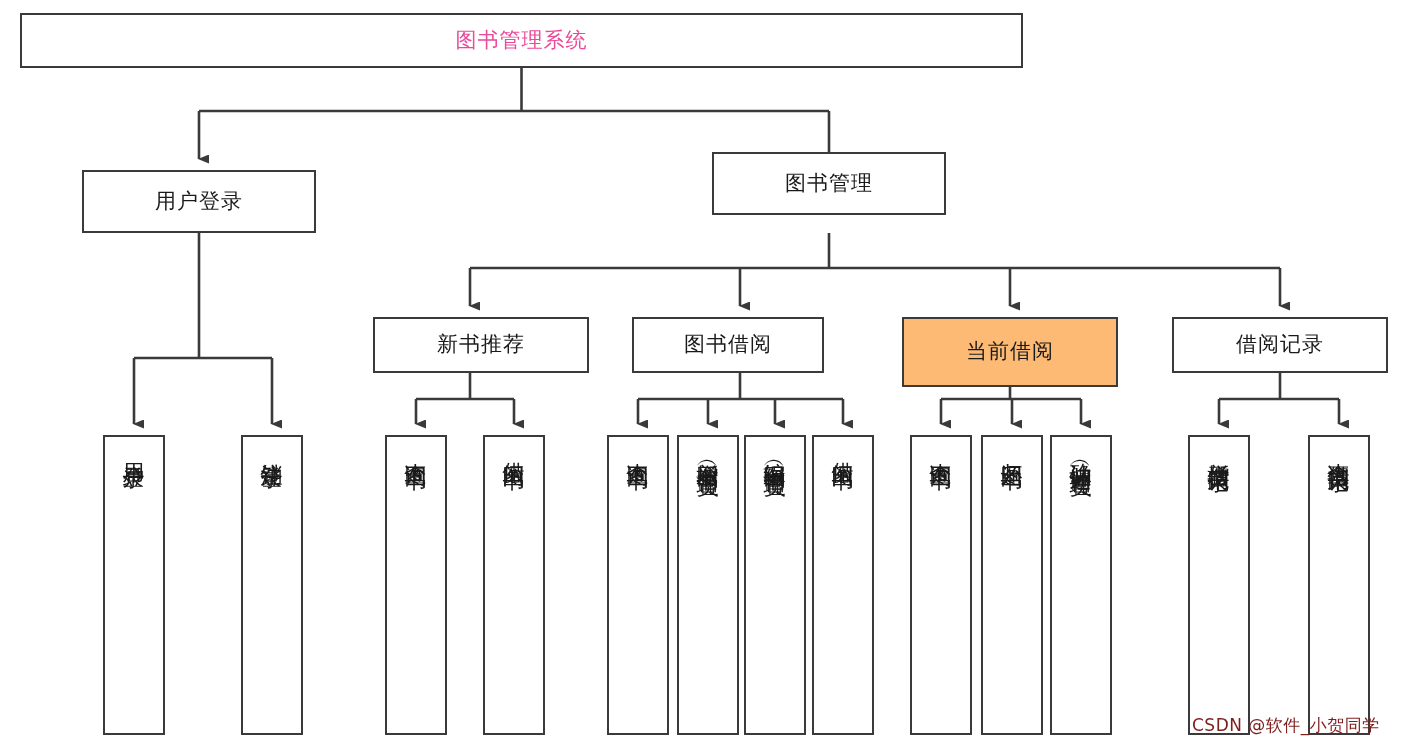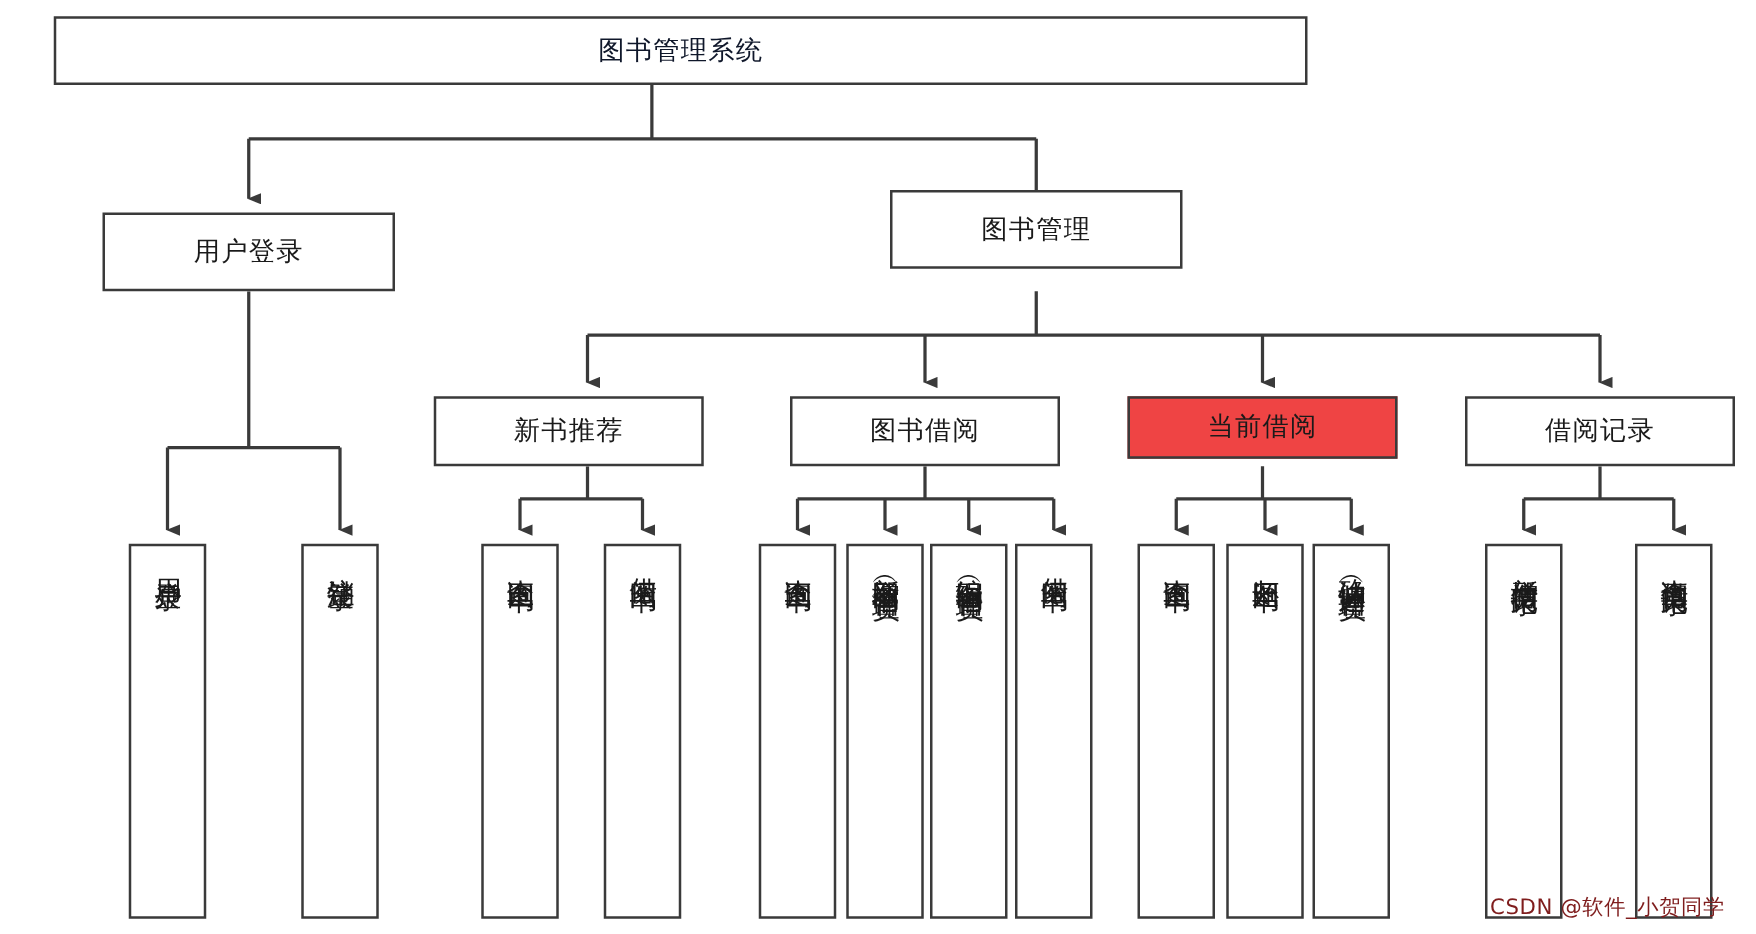--- a/index.html
+++ b/index.html
@@ -109,36 +109,36 @@
         <path d="M 1012 399 L 1012 424" marker-end="url(#arrowhead)"></path>
         <path d="M 1081 399 L 1081 424" marker-end="url(#arrowhead)"></path>
         <path d="M 1280 373 L 1280 399"></path>
         <path d="M 1219 399 L 1339 399"></path>
         <path d="M 1219 399 L 1219 424" marker-end="url(#arrowhead)"></path>
         <path d="M 1339 399 L 1339 424" marker-end="url(#arrowhead)"></path>
       </g>
   </svg>
 
   <div id="node-layer">
-      <div class="node node-horizontal" id="node-root" style="left: 20px; top: 13px; width: 1003px; height: 55px; border-color: rgb(58, 58, 58); background: rgb(255, 255, 255); color: #0f172a; margin-left: 23px;">
+      <div class="node node-horizontal" id="node-root" style="left: 20px; top: 13px; width: 1003px; height: 55px; border-color: rgb(58, 58, 58); background: rgb(255, 255, 255); color: #ec4899;">
         <span class="label">图书管理系统</span>
       </div>
       <div class="node node-horizontal" id="node-login" style="left: 82px; top: 170px; width: 234px; height: 63px; border-color: rgb(58, 58, 58); background: rgb(255, 255, 255); color: rgb(26, 26, 26);">
         <span class="label">用户登录</span>
       </div>
       <div class="node node-horizontal" id="node-bookmgmt" style="left: 712px; top: 152px; width: 234px; height: 63px; border-color: rgb(58, 58, 58); background: rgb(255, 255, 255); color: rgb(26, 26, 26);">
         <span class="label">图书管理</span>
       </div>
-      <div class="node node-horizontal" id="node-newbook" style="left: 347px; top: 317px; width: 216px; height: 56px; border-color: rgb(58, 58, 58); background: rgb(255, 255, 255); color: rgb(26, 26, 26);">
+      <div class="node node-horizontal" id="node-newbook" style="left: 373px; top: 317px; width: 216px; height: 56px; border-color: rgb(58, 58, 58); background: rgb(255, 255, 255); color: rgb(26, 26, 26);">
         <span class="label">新书推荐</span>
       </div>
-      <div class="node node-horizontal" id="node-borrow" style="left: 632px; top: 317px; width: 216px; height: 56px; border-color: rgb(58, 58, 58); background: rgb(255, 255, 255); color: rgb(26, 26, 26);">
+      <div class="node node-horizontal" id="node-borrow" style="left: 632px; top: 317px; width: 192px; height: 56px; border-color: rgb(58, 58, 58); background: rgb(255, 255, 255); color: rgb(26, 26, 26);">
         <span class="label">图书借阅</span>
       </div>
-      <div class="node node-horizontal" id="node-current" style="left: 902px; top: 317px; width: 216px; height: 50px; border-color: rgb(58, 58, 58); background: #ef4444; color: rgb(26, 26, 26);">
+      <div class="node node-horizontal" id="node-current" style="left: 902px; top: 317px; width: 216px; height: 70px; border-color: rgb(58, 58, 58); background: #fdba74; color: rgb(26, 26, 26);">
         <span class="label">当前借阅</span>
       </div>
       <div class="node node-horizontal" id="node-records" style="left: 1172px; top: 317px; width: 216px; height: 56px; border-color: rgb(58, 58, 58); background: rgb(255, 255, 255); color: rgb(26, 26, 26); justify-content: center;">
         <span class="label">借阅记录</span>
       </div>
       <div class="node node-vertical" id="node-l-userlogin" style="left: 103px; top: 435px; width: 62px; height: 300px; border-color: rgb(58, 58, 58); background: rgb(255, 255, 255); color: rgb(26, 26, 26);">
         <span class="label">用户登录</span>
       </div>
       <div class="node node-vertical" id="node-l-logout" style="left: 241px; top: 435px; width: 62px; height: 300px; border-color: rgb(58, 58, 58); background: rgb(255, 255, 255); color: rgb(26, 26, 26);">
         <span class="label">注销登录</span>

